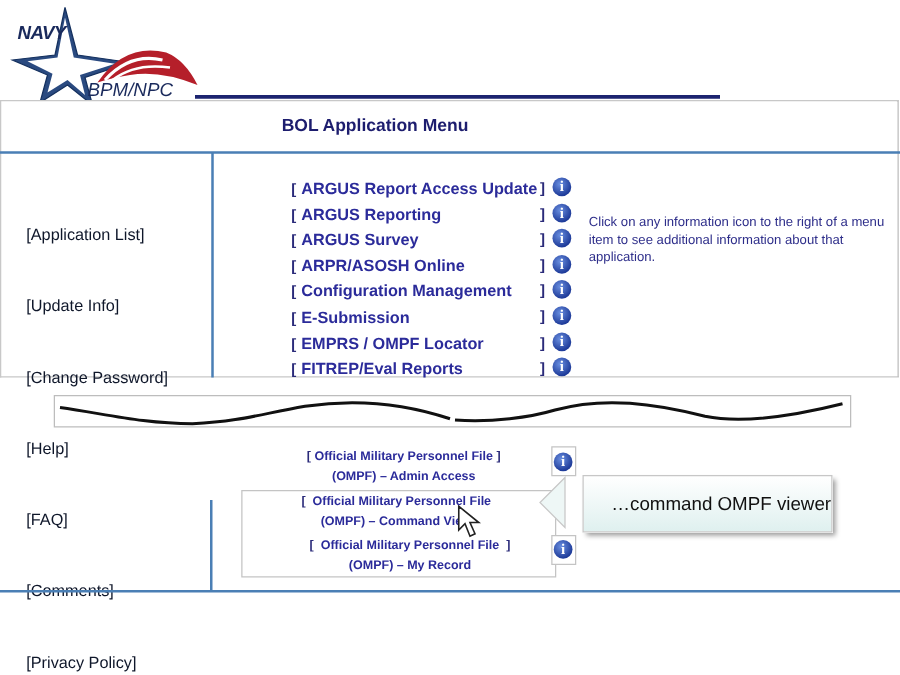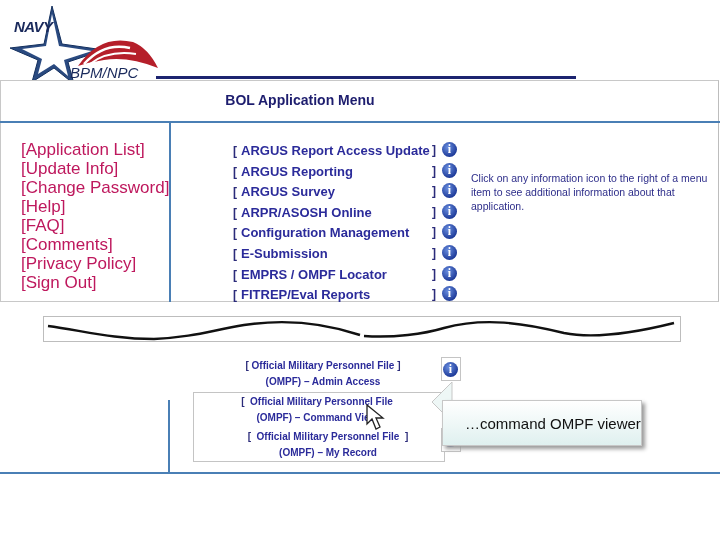--- a/index.html
+++ b/index.html
@@ -10,44 +10,44 @@
                color:#1a2a5c; letter-spacing:-0.5px; font-family:"Liberation Sans", sans-serif; }
   .logo-bpm { position:absolute; left:62px; top:60px; font-weight:normal; font-style:italic; font-size:15px;
               color:#1a2a5c; font-family:"Liberation Sans", sans-serif; }
   .header-rule { position:absolute; left:156px; top:76px; width:420px; height:3px; background:#1c2470; }
   .frame { position:absolute; left:0; top:80px; width:719px; height:222px; border:1px solid #c8c8c8; border-right:1px solid #bdbdbd; background:#fff; box-sizing:border-box; }
   .menu-title { position:absolute; left:0; top:92px; width:600px; text-align:center; font-weight:bold;
                 font-size:14px; color:#1d1d6e; font-family:"Liberation Sans", sans-serif; }
   .hrule-top { position:absolute; left:0; top:121px; width:720px; height:2px; background:#4a7fb5; }
   .vrule-top { position:absolute; left:169px; top:122px; width:2px; height:180px; background:#4a7fb5; }
   .side { position:absolute; left:21px; top:140px; }
-  .side a { display:block; color:#be185d; font-size:17px; line-height:19px; text-decoration:none; }
+  .side a { display:block; color:#0f172a; font-size:13px; line-height:19px; text-decoration:none;margin-top:38px; }
   .apps { position:absolute; left:209px; top:143px; }
   .app-row { position:relative; height:20.6px; width:250px; }
   .app-row .lbl { position:absolute; left:0; top:0; font-weight:bold; font-size:13px; color:#2b2b9a; white-space:nowrap;padding-left:24px; }
   .app-row .br { color:#2b2b7a; font-size:12px; margin-right:4px; }
   .app-row .rb { position:absolute; left:223px; top:0; font-weight:bold; font-size:12px; color:#2b2b7a; }
   .info { position:absolute; width:15px; height:15px; border-radius:50%;
           background:radial-gradient(circle at 40% 35%, #6a8fe0, #1f3c9a 70%);
           color:#fff; font-weight:bold; font-family:"Liberation Serif", serif; font-size:12px;
           text-align:center; line-height:15px; }
   .app-row .info { left:233px; top:-1px; }
   .help-text { position:absolute; left:471px; top:139px; width:245px; font-size:10.5px; line-height:14px; color:#2e2e8a;margin-top:32px; }
   .wave-box { position:absolute; left:43px; top:316px; width:636px; height:24px; border:1px solid #bdbdbd; background:#fff; }
   .wave-box svg { position:absolute; left:0; top:0; }
   .vrule-bot { position:absolute; left:168px; top:400px; width:2px; height:72px; background:#4a7fb5; }
   .hrule-bot { position:absolute; left:0; top:472px; width:720px; height:2px; background:#4a7fb5; }
   .ompf { position:absolute; font-weight:bold; font-size:10px; color:#2b2b9a; text-align:center; line-height:16px; }
   .ompf .br { color:#2b2b7a; }
   .ompf-box { position:absolute; left:193px; top:392px; width:250px; height:68px; border:1px solid #c4c4c4; background:#fff; }
   .info-tab { position:absolute; width:18px; height:22px; border:1px solid #c4c4c4; background:#fff; }
   .callout { position:absolute; left:430px; top:380px; }
-  .callout-body { position:absolute; left:12px; top:0; width:198px; height:44px;
+  .callout-body { position:absolute; left:36px; top:0; width:198px; height:44px;
                   background:linear-gradient(#ffffff, #dff0ef); border:1px solid #c7c7c7;
-                  box-shadow:3px 3px 4px #9a9a9a;margin-top:20px; }
+                  box-shadow:3px 3px 4px #9a9a9a; }
   .callout-text { position:absolute; left:22px; top:14px; font-size:15px; color:#111; white-space:nowrap; }
   .callout-arrow { position:absolute; left:0; top:0; }
   .cursor { position:absolute; left:366px; top:404px; }
 </style>
 </head>
 <body>
 
 <div class="logo">
   <svg width="160" height="80" style="position:absolute;left:0;top:0;">
     <polygon points="44,2 54,40 96,46 60,58 66,80 46,64 24,78 30,56 2,44 36,40" fill="#2a4a80" stroke="#14305e" stroke-width="1"></polygon>

